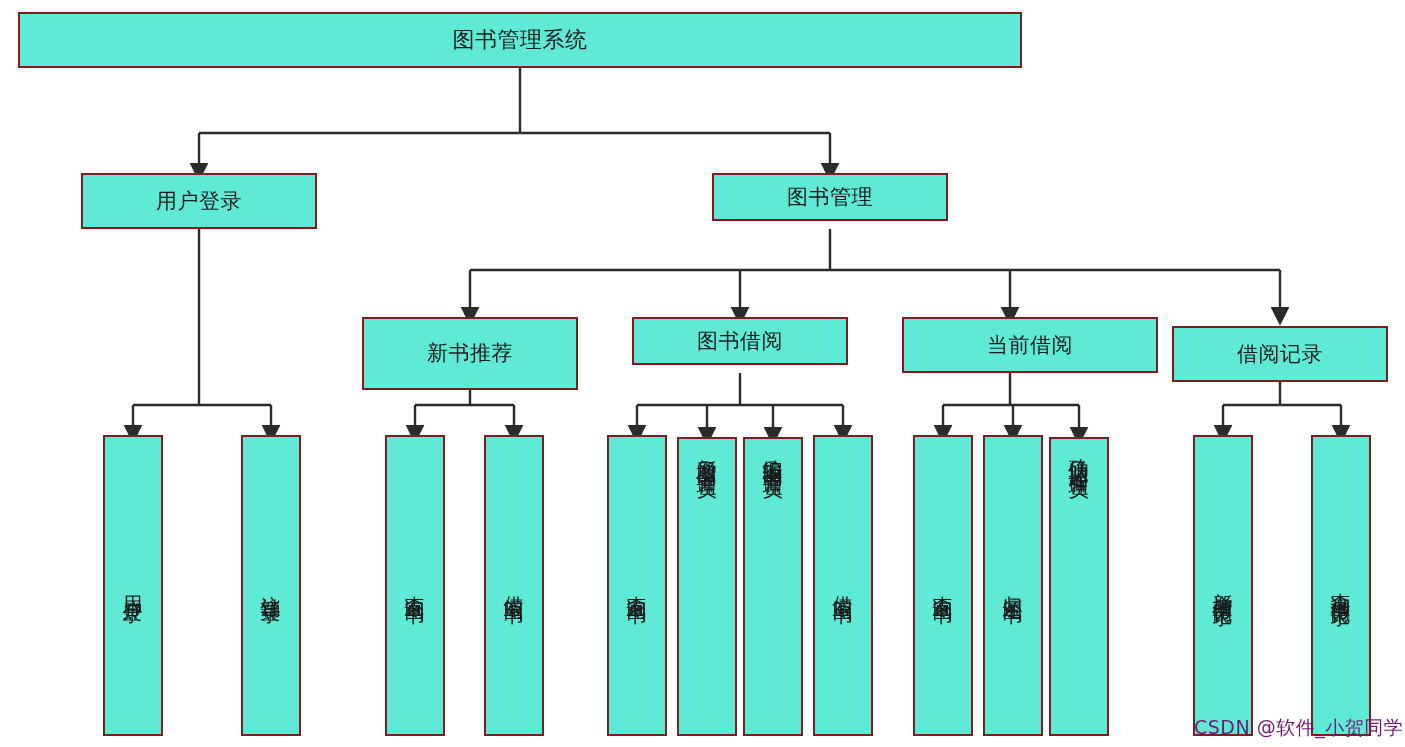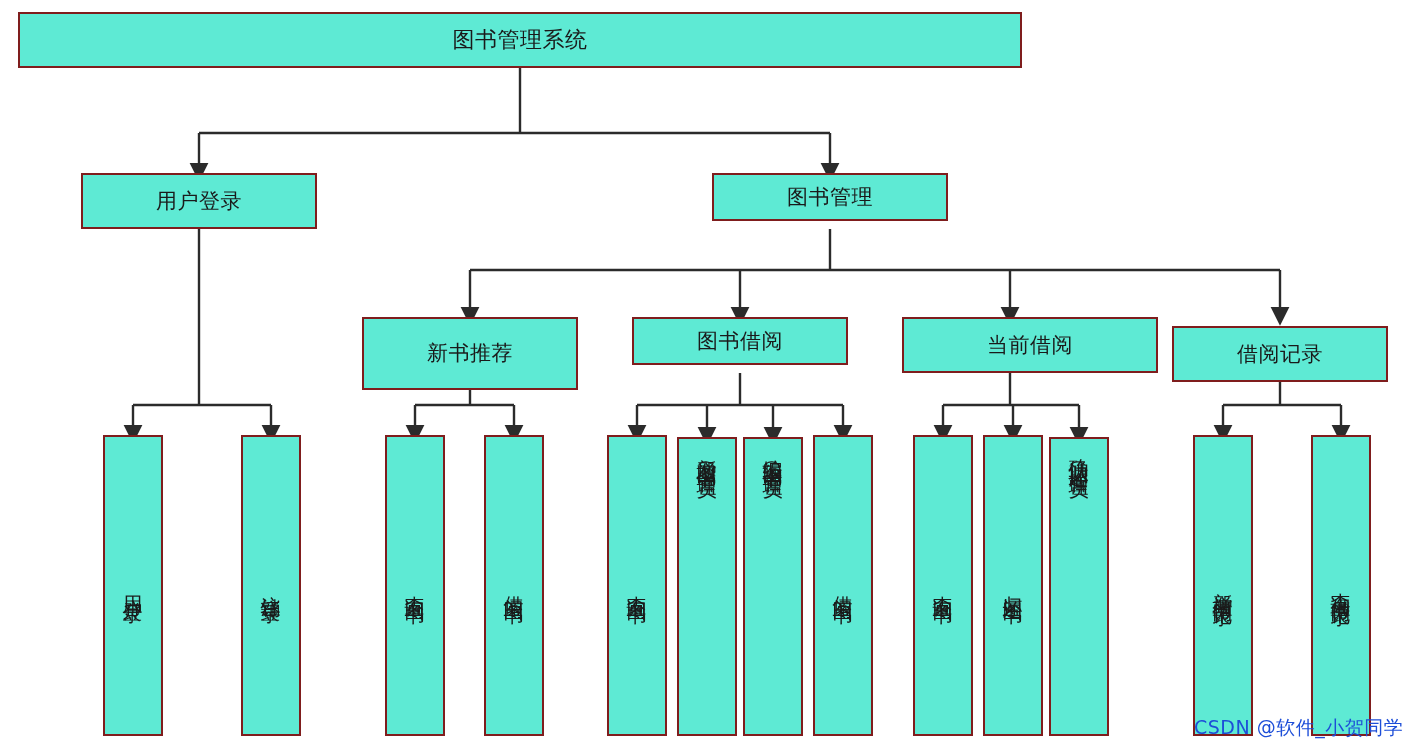--- a/index.html
+++ b/index.html
@@ -183,15 +183,15 @@
         <span class="label">确认归还（管理员）</span>
       </div>
       <div class="node vert mid" style="left: 1193px; top: 435px; width: 60px; height: 301px;">
         <span class="label">新增借阅记录</span>
       </div>
       <div class="node vert mid" style="left: 1311px; top: 435px; width: 60px; height: 301px;">
         <span class="label">查询借阅记录</span>
       </div>
     </div>
 
-  <div class="watermark" style="left: 1194px; top: 715px; color: #1d4ed8;">CSDN @软件_小贺同学</div>
+  <div class="watermark" style="left: 1194px; top: 715px; color: #701a75;">CSDN @软件_小贺同学</div>
 
 </div>
 
 </body></html>

